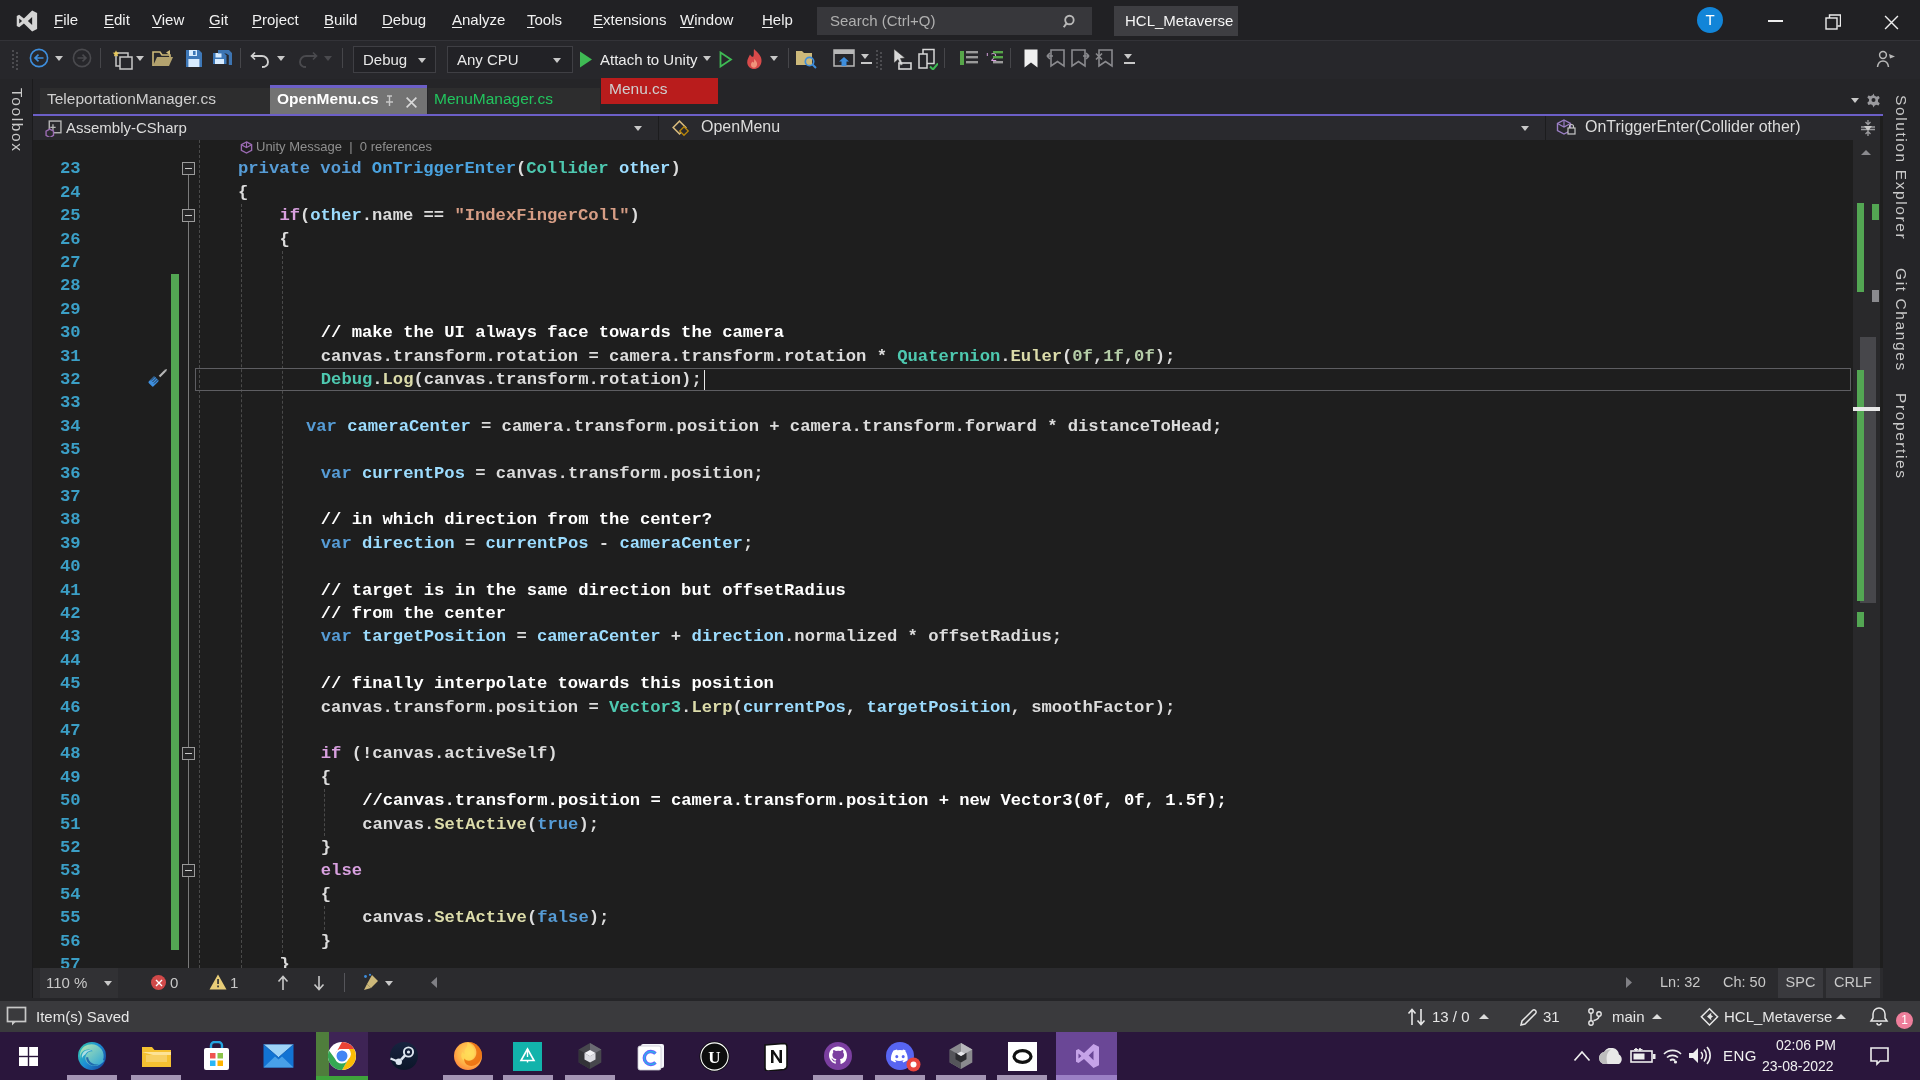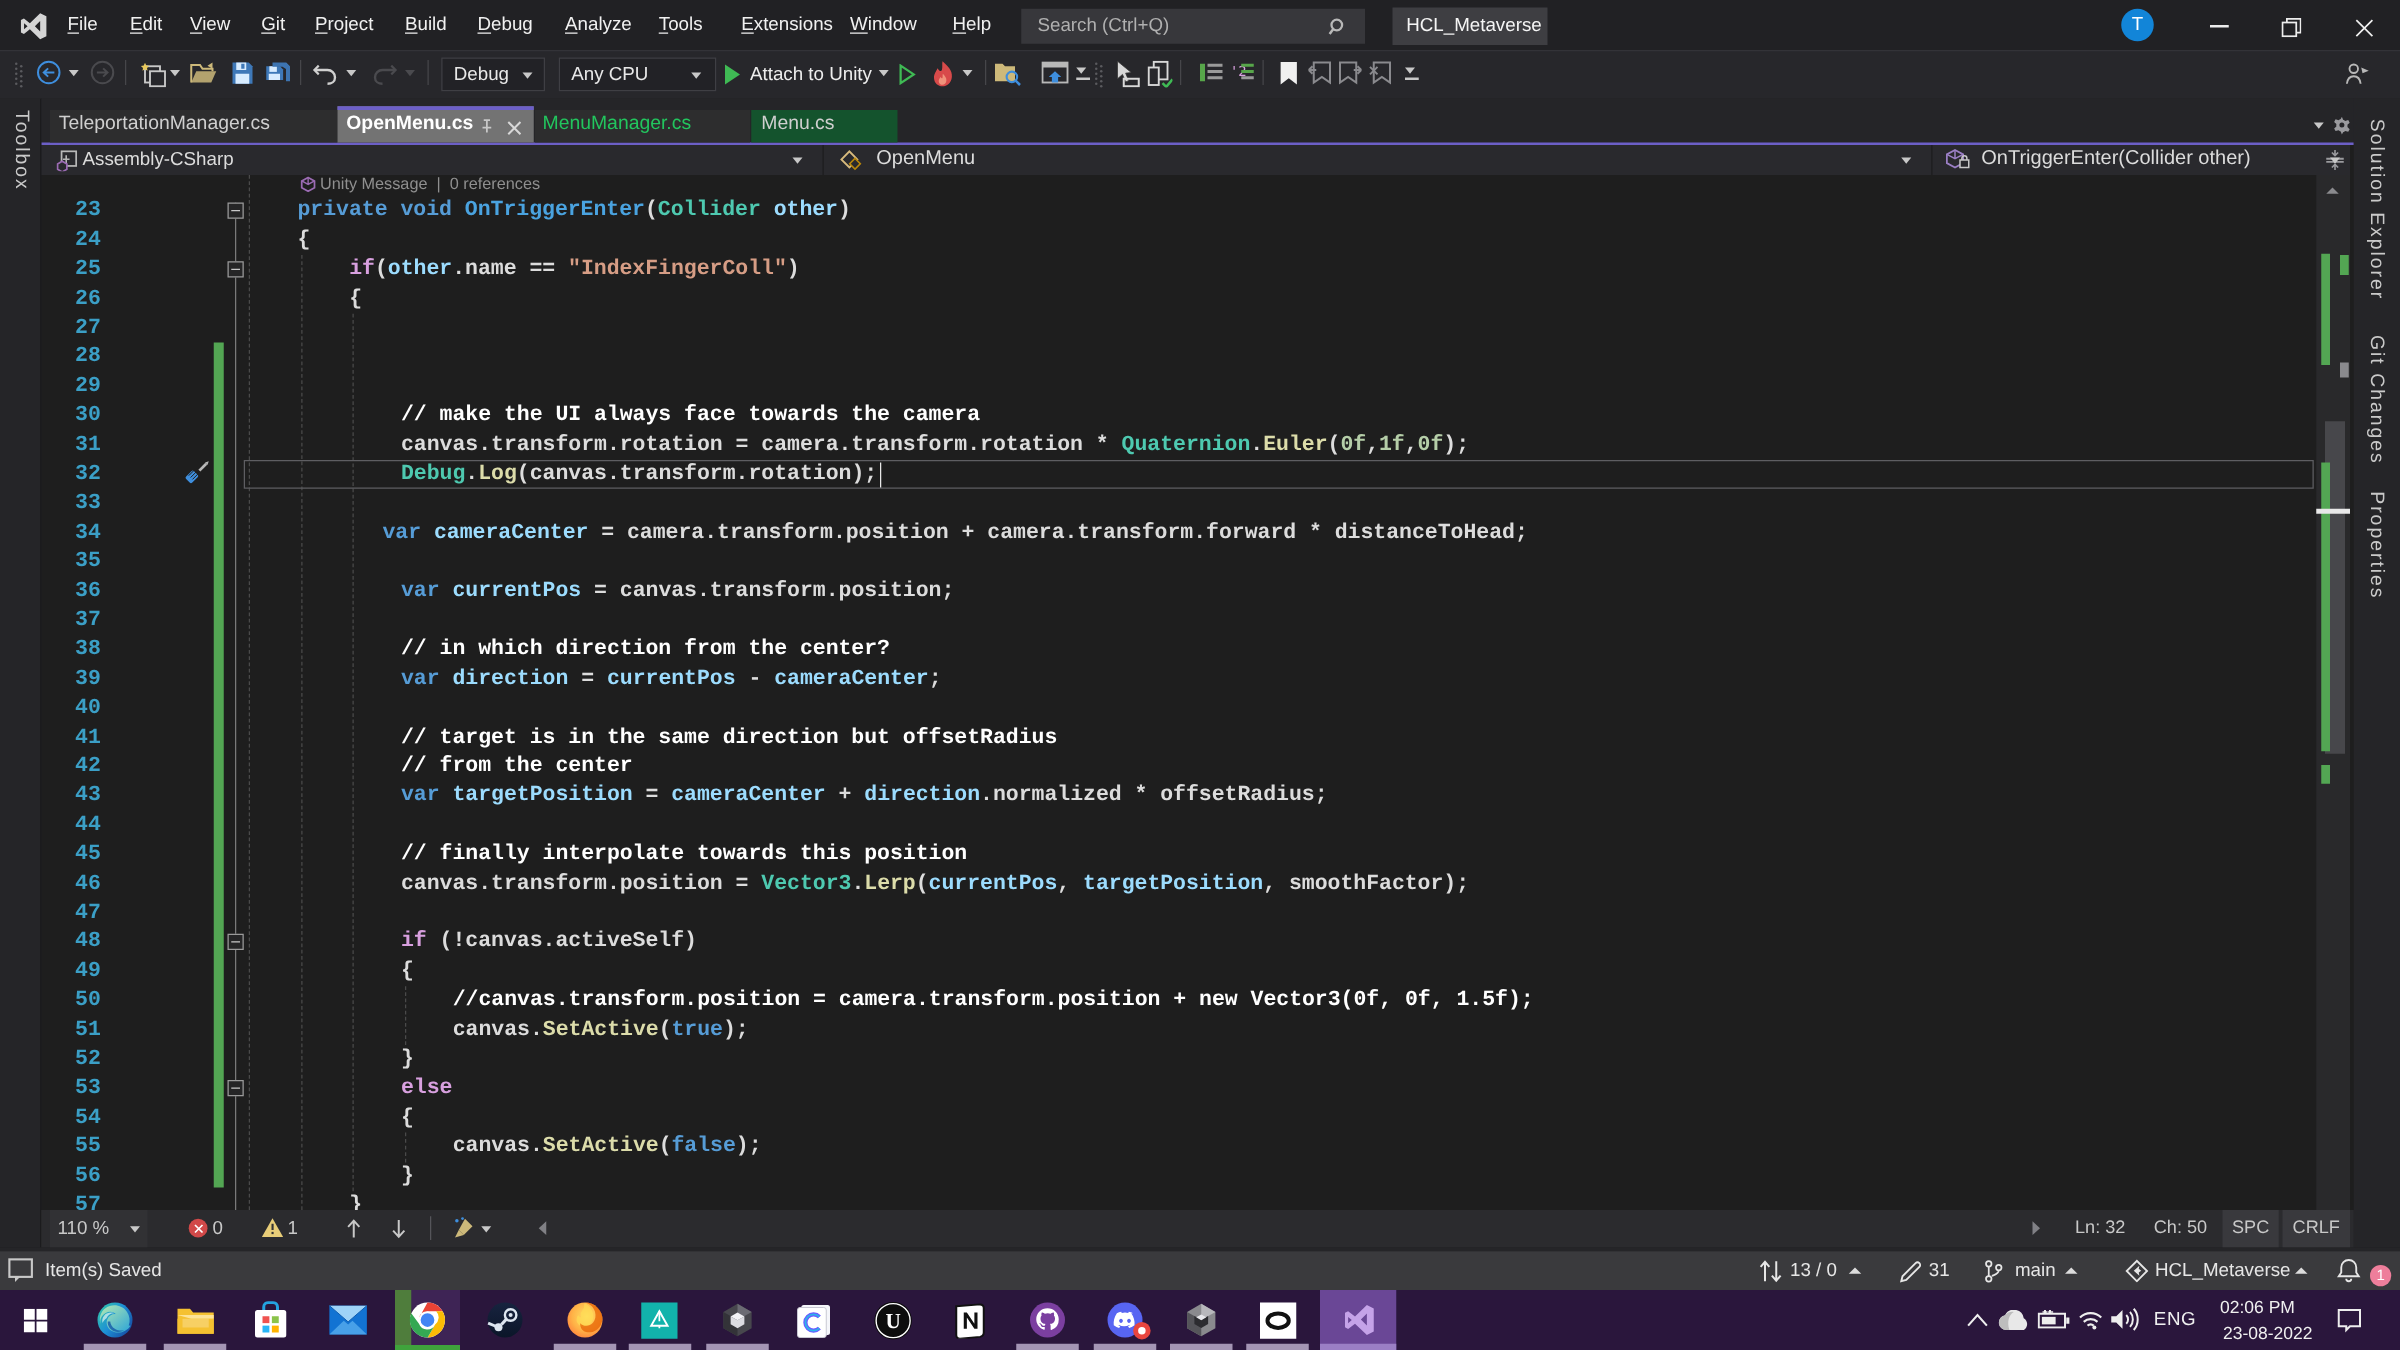--- a/index.html
+++ b/index.html
@@ -339,21 +339,21 @@
   <svg class="abs" style="left:112px;top:6px" width="14" height="14" viewBox="0 0 14 14">
     <path d="M5 2h5M7.5 2v6M4 8h7M7.5 8v4" stroke="#c8c8c8" stroke-width="1.4" fill="none"></path>
   </svg>
   <svg class="abs" style="left:135px;top:8px" width="13" height="13" viewBox="0 0 12 12">
     <path d="M1.5 1.5 10.5 10.5 M10.5 1.5 1.5 10.5" stroke="#d8d8d8" stroke-width="1.5"></path>
   </svg>
 </div>
 <div class="abs" style="left:428px;top:88px;width:172px;height:25.5px;background:#2d2d2e">
   <div class="abs" style="left:6px;top:2px;color:#22c55e;font-size:15.5px">MenuManager.cs</div>
 </div>
-<div class="abs" style="left:601px;top:88px;width:117px;height:25.5px;background:#14532d">
+<div class="abs" style="left:601px;top:78px;width:117px;height:25.5px;background:#b91c1c">
   <div class="abs" style="left:8px;top:2px;color:#cfcfcf;font-size:15.5px">Menu.cs</div>
 </div>
 <div class="caret" style="left:1851px;top:98px"></div>
 <svg class="abs" style="left:1866px;top:92px" width="16" height="16" viewBox="0 0 16 16">
   <path d="M8 1.5 9 4a4.5 4.5 0 0 1 1.8 1l2.6-.7 1.2 2.2-1.9 1.8a4.6 4.6 0 0 1 0 2l1.9 1.8-1.2 2.2-2.6-.7a4.5 4.5 0 0 1-1.8 1L8 16.5 7 14a4.5 4.5 0 0 1-1.8-1l-2.6.7-1.2-2.2 1.9-1.8a4.6 4.6 0 0 1 0-2L1.4 5.9 2.6 3.7l2.6.7A4.5 4.5 0 0 1 7 3.4z" fill="#9a9a9e" transform="scale(0.94)"></path>
   <circle cx="7.5" cy="7.9" r="2" fill="#252528"></circle>
 </svg>
 
 <svg class="abs" style="left:45px;top:120px" width="17" height="17" viewBox="0 0 16 16">
   <rect x="4" y="1" width="11" height="11" fill="none" stroke="#b8b8b8" stroke-width="1.3"></rect>
@@ -619,16 +619,16 @@
  <path d="M5 10.5a8 8 0 0 1 11 0" fill="none" stroke="#eee" stroke-width="1.7"></path>
  <path d="M8 13.5a4 4 0 0 1 5 0" fill="none" stroke="#eee" stroke-width="1.7"></path>
  <circle cx="13.5" cy="15" r="1.6" fill="#eee"></circle>
 </svg>
 <svg class="abs" style="left:1688px;top:1046px" width="25" height="19" viewBox="0 0 25 19">
  <path d="M1 7h4l5-5v15l-5-5H1z" fill="#eee"></path>
  <path d="M13 6a5 5 0 0 1 0 7M16 3.5a9 9 0 0 1 0 12M19 1a13 13 0 0 1 0 17" fill="none" stroke="#eee" stroke-width="1.6"></path>
 </svg>
 <div class="abs" style="left:1723px;top:1047px;color:#f0f0f0;font-size:15px;letter-spacing:0.5px">ENG</div>
 <div class="abs" style="left:1766px;top:1037px;width:80px;text-align:center;color:#f0f0f0;font-size:14px">02:06 PM</div>
-<div class="abs" style="left:1762px;top:1058px;width:88px;text-align:right;color:#f0f0f0;font-size:14px">23-08-2022</div>
+<div class="abs" style="left:1762px;top:1058px;width:88px;text-align:left;color:#f0f0f0;font-size:14px">23-08-2022</div>
 <svg class="abs" style="left:1869px;top:1046px" width="21" height="21" viewBox="0 0 21 21">
  <path d="M2 2h17v13h-8l-3 3v-3H2z" fill="none" stroke="#eee" stroke-width="1.6"></path>
 </svg>
 
 </body></html>

